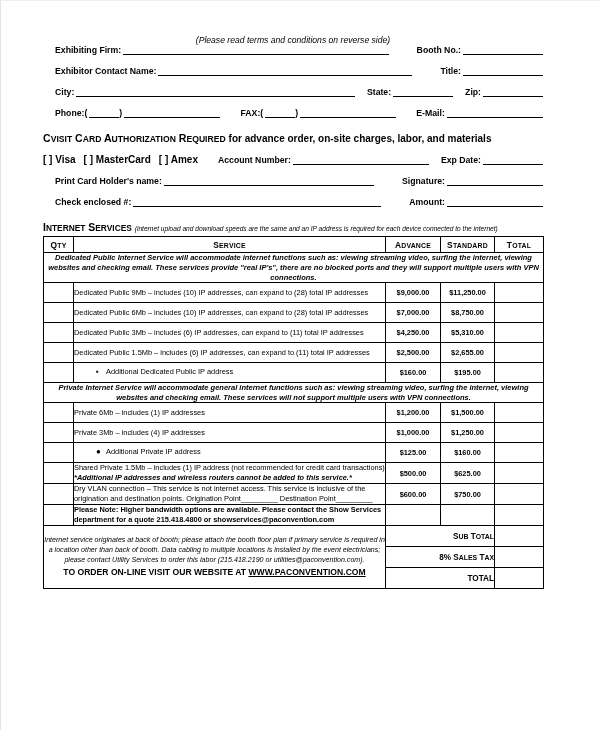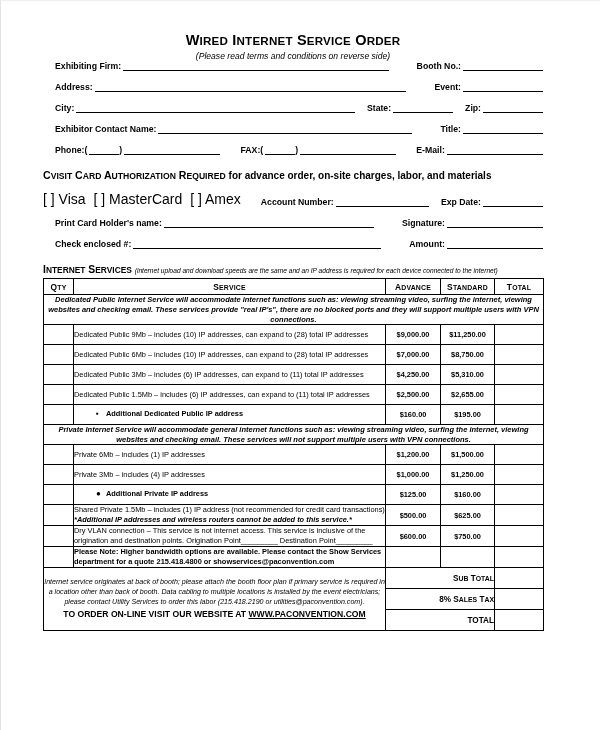--- a/index.html
+++ b/index.html
@@ -90,21 +90,21 @@
     font-size: 10.6px;
     font-weight: bold;
     margin-top: 14px;
     margin-bottom: 10px;
   }
   .cc-head .sc { font-size: 8.6px; }
   .cc-head .note {
     font-size: 10px;
     font-weight: bold;
   }
-  .chk { font-weight: normal; font-size: 14px; }
+  .chk { font-weight: bold; font-size: 10px; }
 
   
   .svc-head {
     margin-top: 16px;
     margin-bottom: 3px;
     font-size: 10.4px;
     font-weight: bold;
     line-height: 1;
   }
   .svc-head .sc { font-size: 8.4px; }
@@ -149,21 +149,21 @@
   }
   td.desc {
     font-size: 7.4px;
     padding: 3px 4px 3px 5px;
     line-height: 1.35;
     height: 19px;
   }
   td.desc.tall { height: 20px; }
   td.desc .bullet {
     padding-left: 22px;
-    font-weight: bold;
+    font-weight: normal;
   }
   td.desc .bullet .dot {
     display: inline-block;
     width: 10px;
     font-size: 8px;
   }
   td.desc .ital-note {
     font-style: italic;
     font-weight: bold;
     display: block;
@@ -204,56 +204,46 @@
   td.totlbl .sc { font-size: 6.9px; }
   td.totbox { }
 </style>
 </head>
 <body>
 
 <div class="page">
  <div class="sheet">
   <div class="inner">
 
-    <div class="title">
-      <span>W<span class="sc">IRED</span> I<span class="sc">NTERNET</span> S<span class="sc">ERVICE</span> O<span class="sc">RDER</span></span>
-    </div>
     <div class="subtitle">(Please read terms and conditions on reverse side)</div>
 
     <div class="frow">
       <span class="lbl">Exhibiting Firm:</span>
       <span class="rule"></span>
       <span class="gap-lg"></span>
       <span class="lbl">Booth No.:</span>
       <span class="rule fixed-80"></span>
     </div>
 
-    <div class="frow">
-      <span class="lbl">Address:</span>
+
+    <div class="frow">
+      <span class="lbl">Exhibitor Contact Name:</span>
       <span class="rule"></span>
       <span class="gap-lg"></span>
-      <span class="lbl">Event:</span>
+      <span class="lbl">Title:</span>
       <span class="rule fixed-80"></span>
     </div>
 
     <div class="frow">
       <span class="lbl">City:</span>
       <span class="rule"></span>
       <span class="lbl">State:</span>
       <span class="rule fixed-60"></span>
       <span class="lbl">Zip:</span>
       <span class="rule fixed-60"></span>
-    </div>
-
-    <div class="frow">
-      <span class="lbl">Exhibitor Contact Name:</span>
-      <span class="rule"></span>
-      <span class="gap-lg"></span>
-      <span class="lbl">Title:</span>
-      <span class="rule fixed-80"></span>
     </div>
 
     <div class="frow">
       <span class="lbl">Phone:</span>
       <span class="paren">(</span>
       <span class="rule fixed-30"></span>
       <span class="paren">)</span>
       <span class="rule"></span>
       <span class="gap"></span>
       <span class="lbl">FAX:</span>

